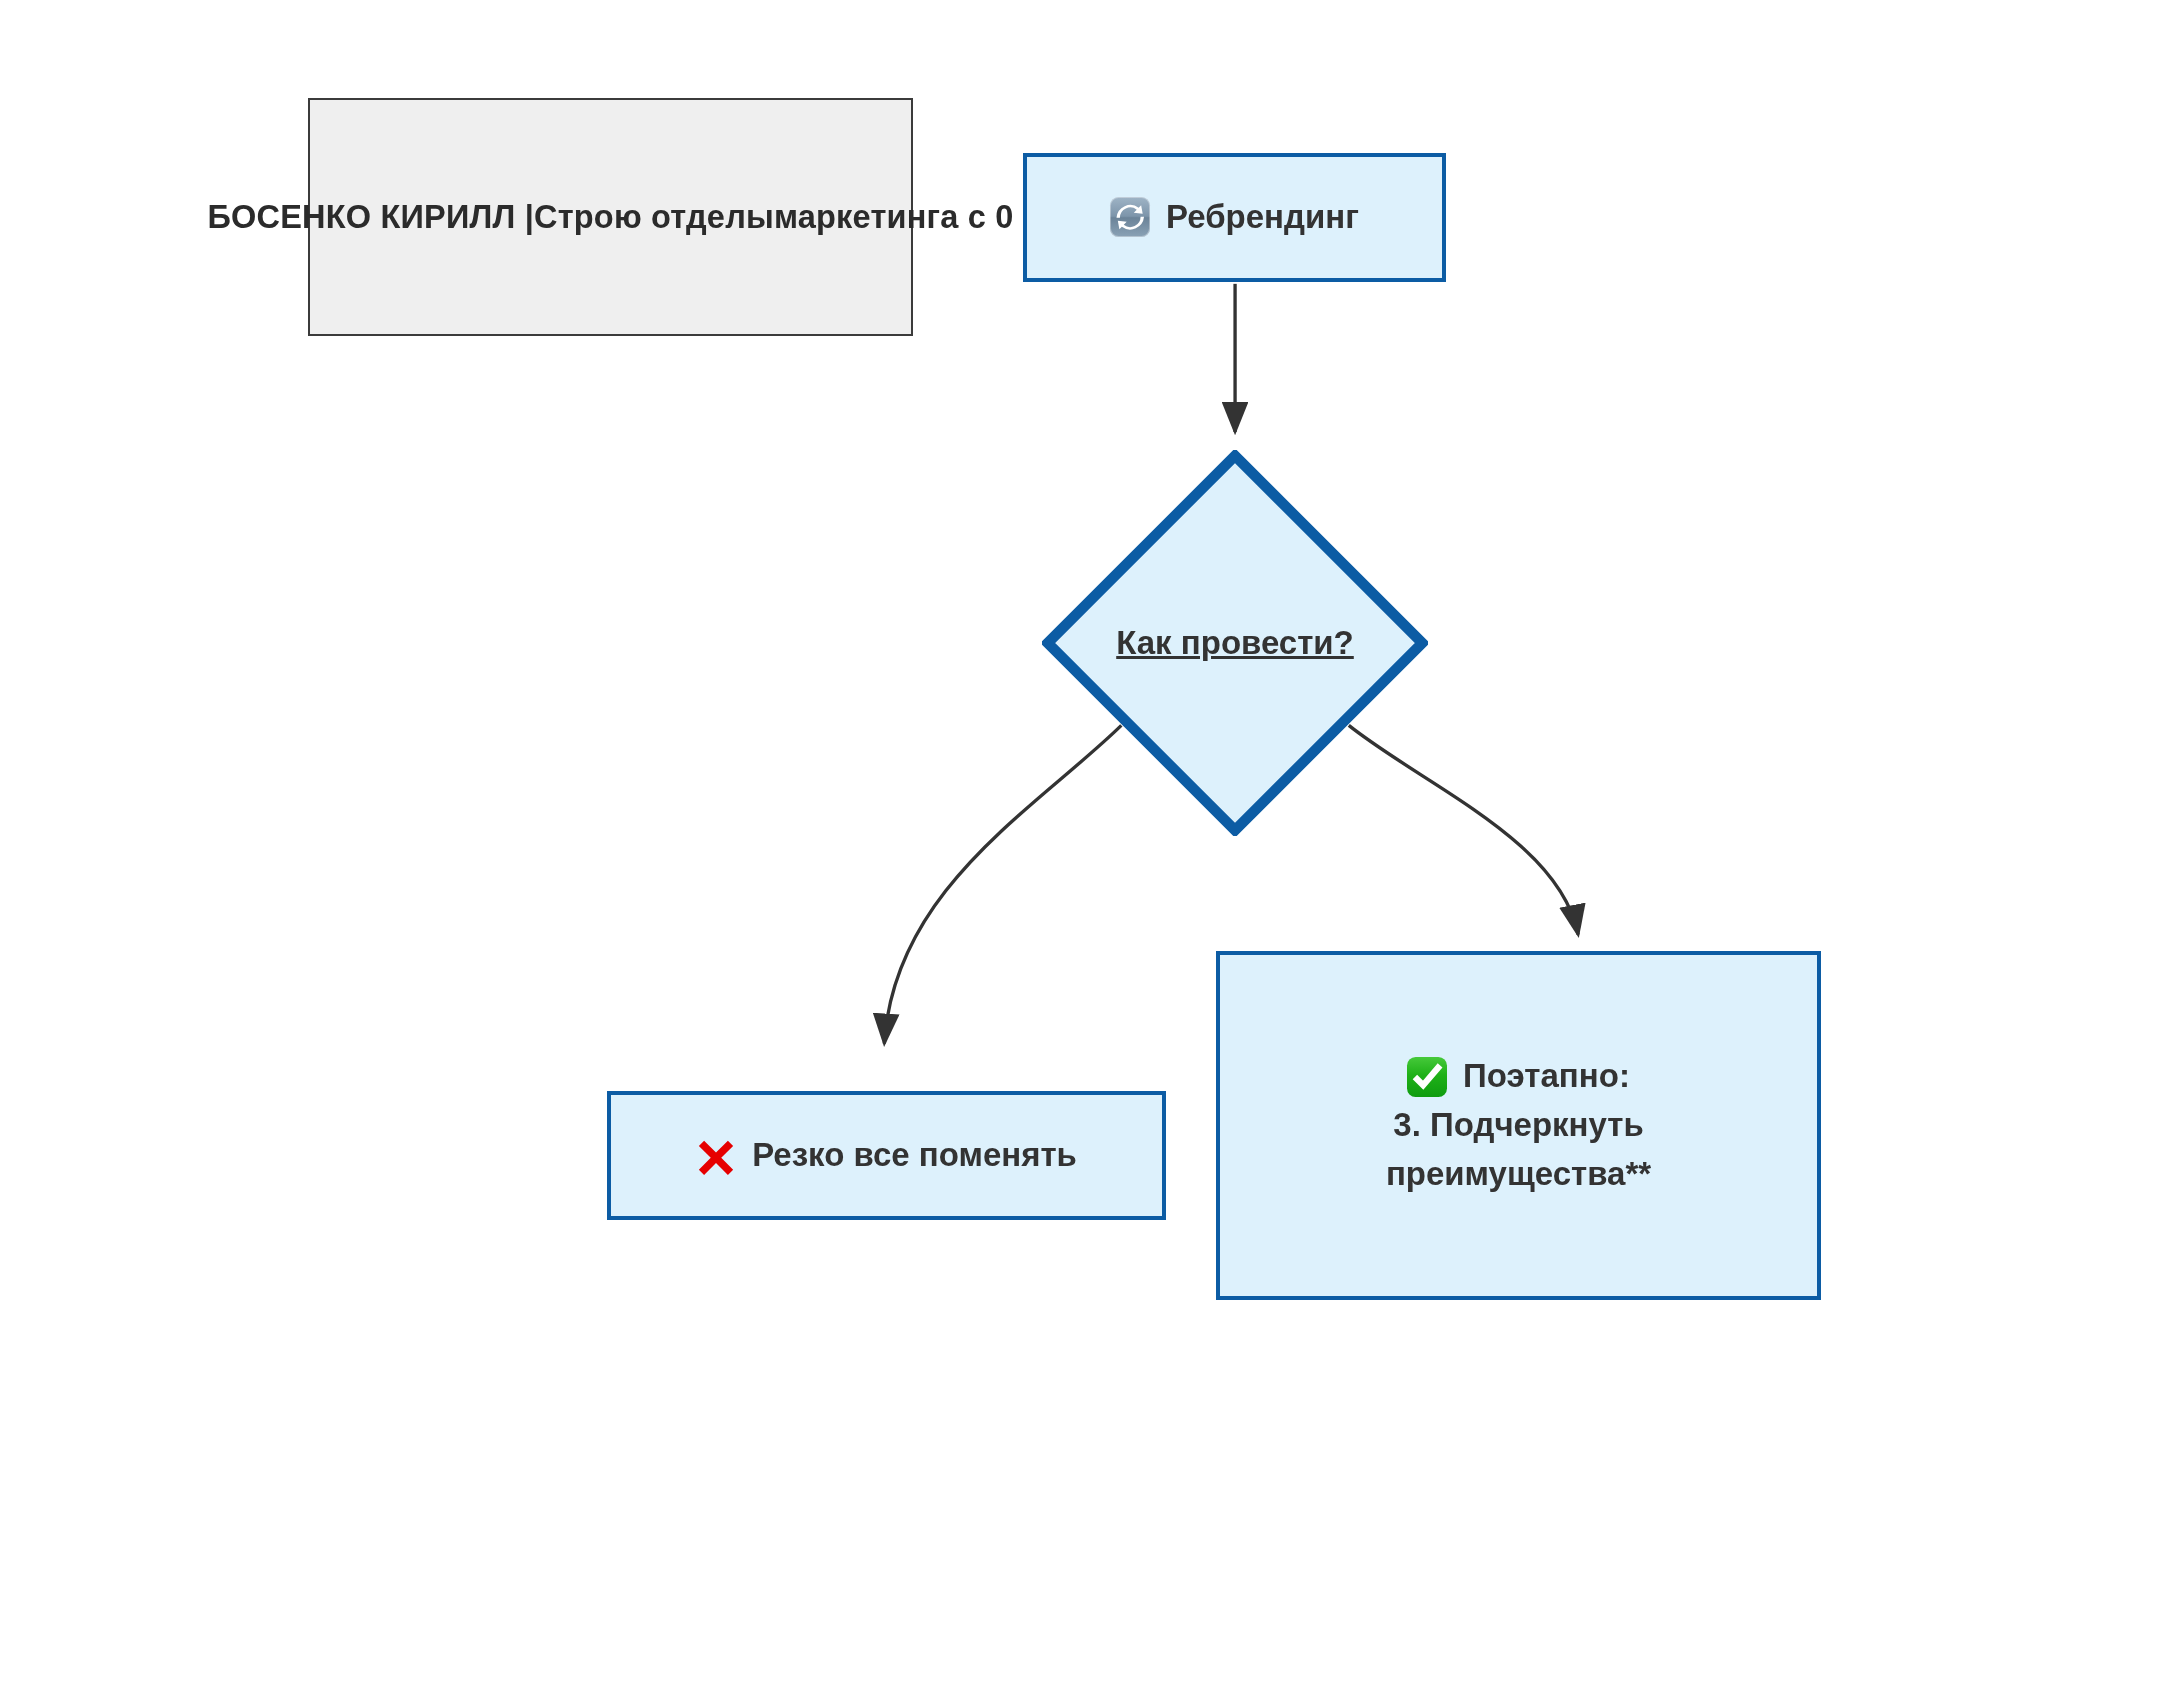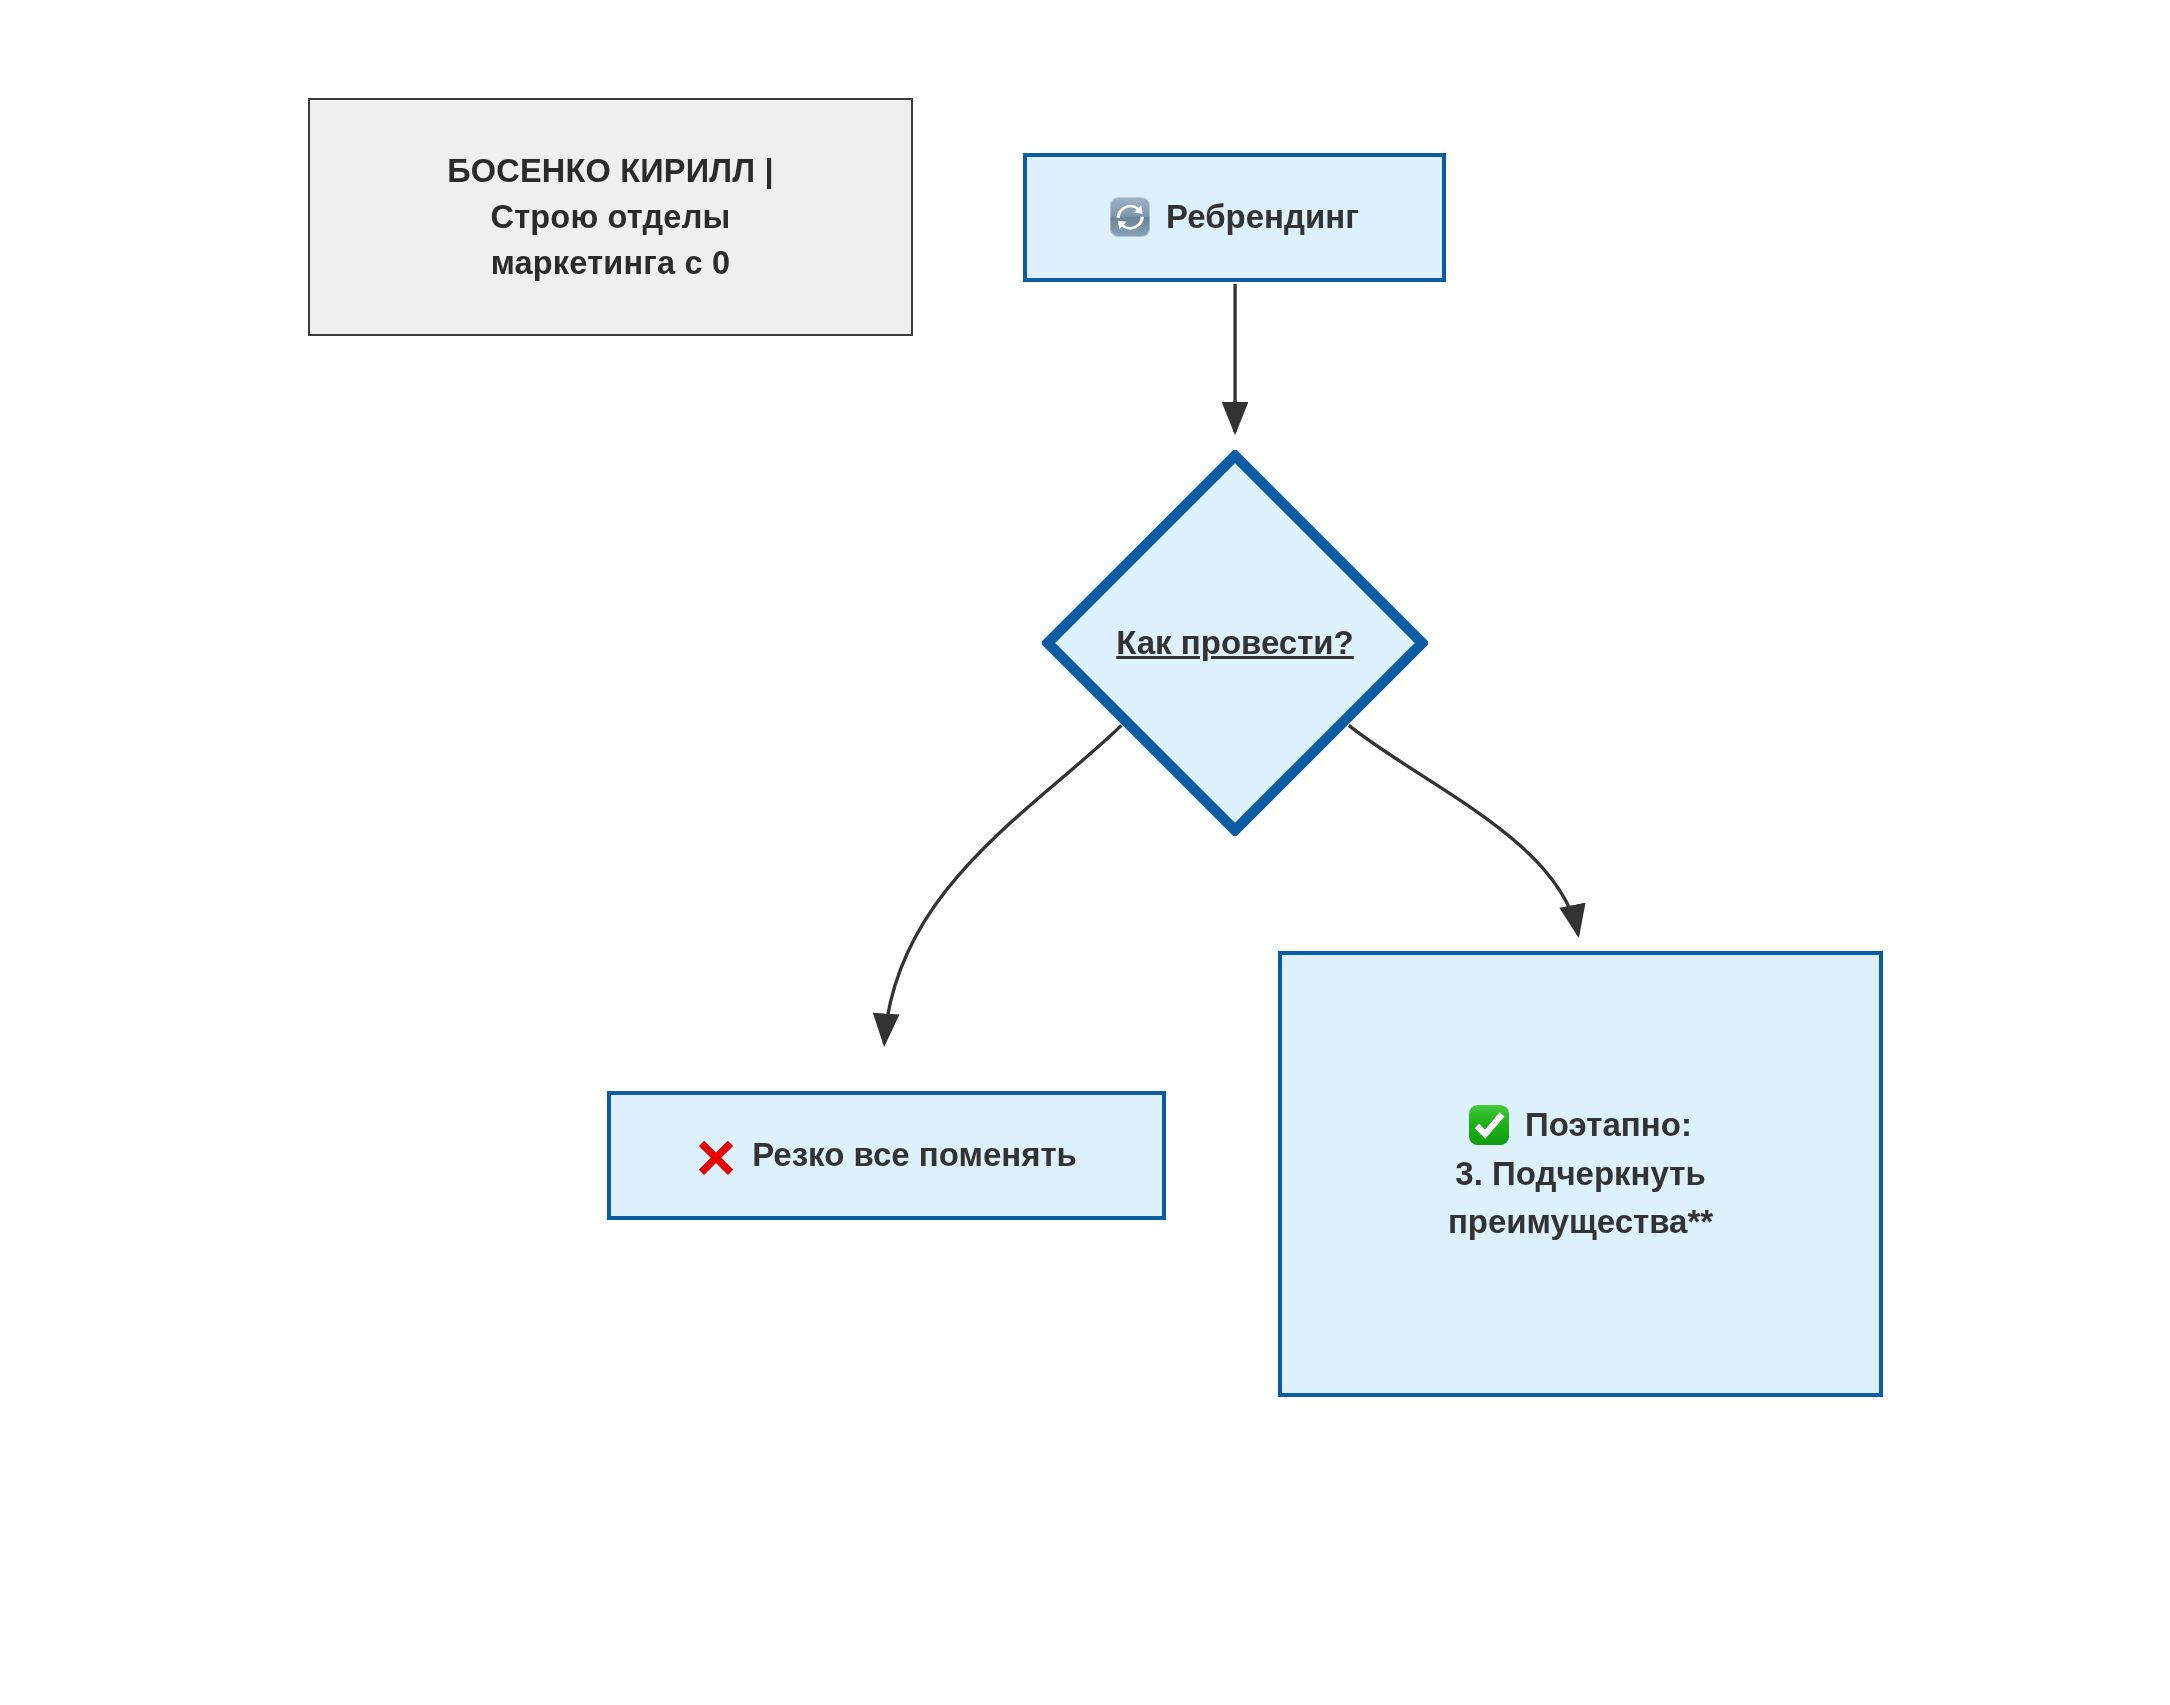--- a/index.html
+++ b/index.html
@@ -26,21 +26,21 @@
   .watermark {
     position: absolute;
     left: 308px;
     top: 98px;
     width: 605px;
     height: 238px;
     box-sizing: border-box;
     background: #efefef;
     border: 2.9px solid #3b3b3b;
     display: flex;
-    flex-direction: column;
+    flex-direction: row;
     align-items: center;
     justify-content: center;
     z-index: 5;
   }
   .watermark .wline {
     font-size: 32.5px;
     font-weight: 700;
     color: #2b2b2b;
     line-height: 1.42;
     text-align: center;
@@ -81,24 +81,24 @@
     height: 129px;
   }
   #node-sharp {
     left: 607px;
     top: 1059px;
     width: 559px;
     height: 129px;
     margin-top: 32px;
   }
   #node-stages {
-    left: 1278px;
+    left: 1216px;
     top: 951px;
     width: 605px;
-    height: 446px;
+    height: 349px;
   }
 
   
   #node-decision {
     position: absolute;
     left: 1042px;
     top: 450px;
     width: 386px;
     height: 386px;
     z-index: 4;

